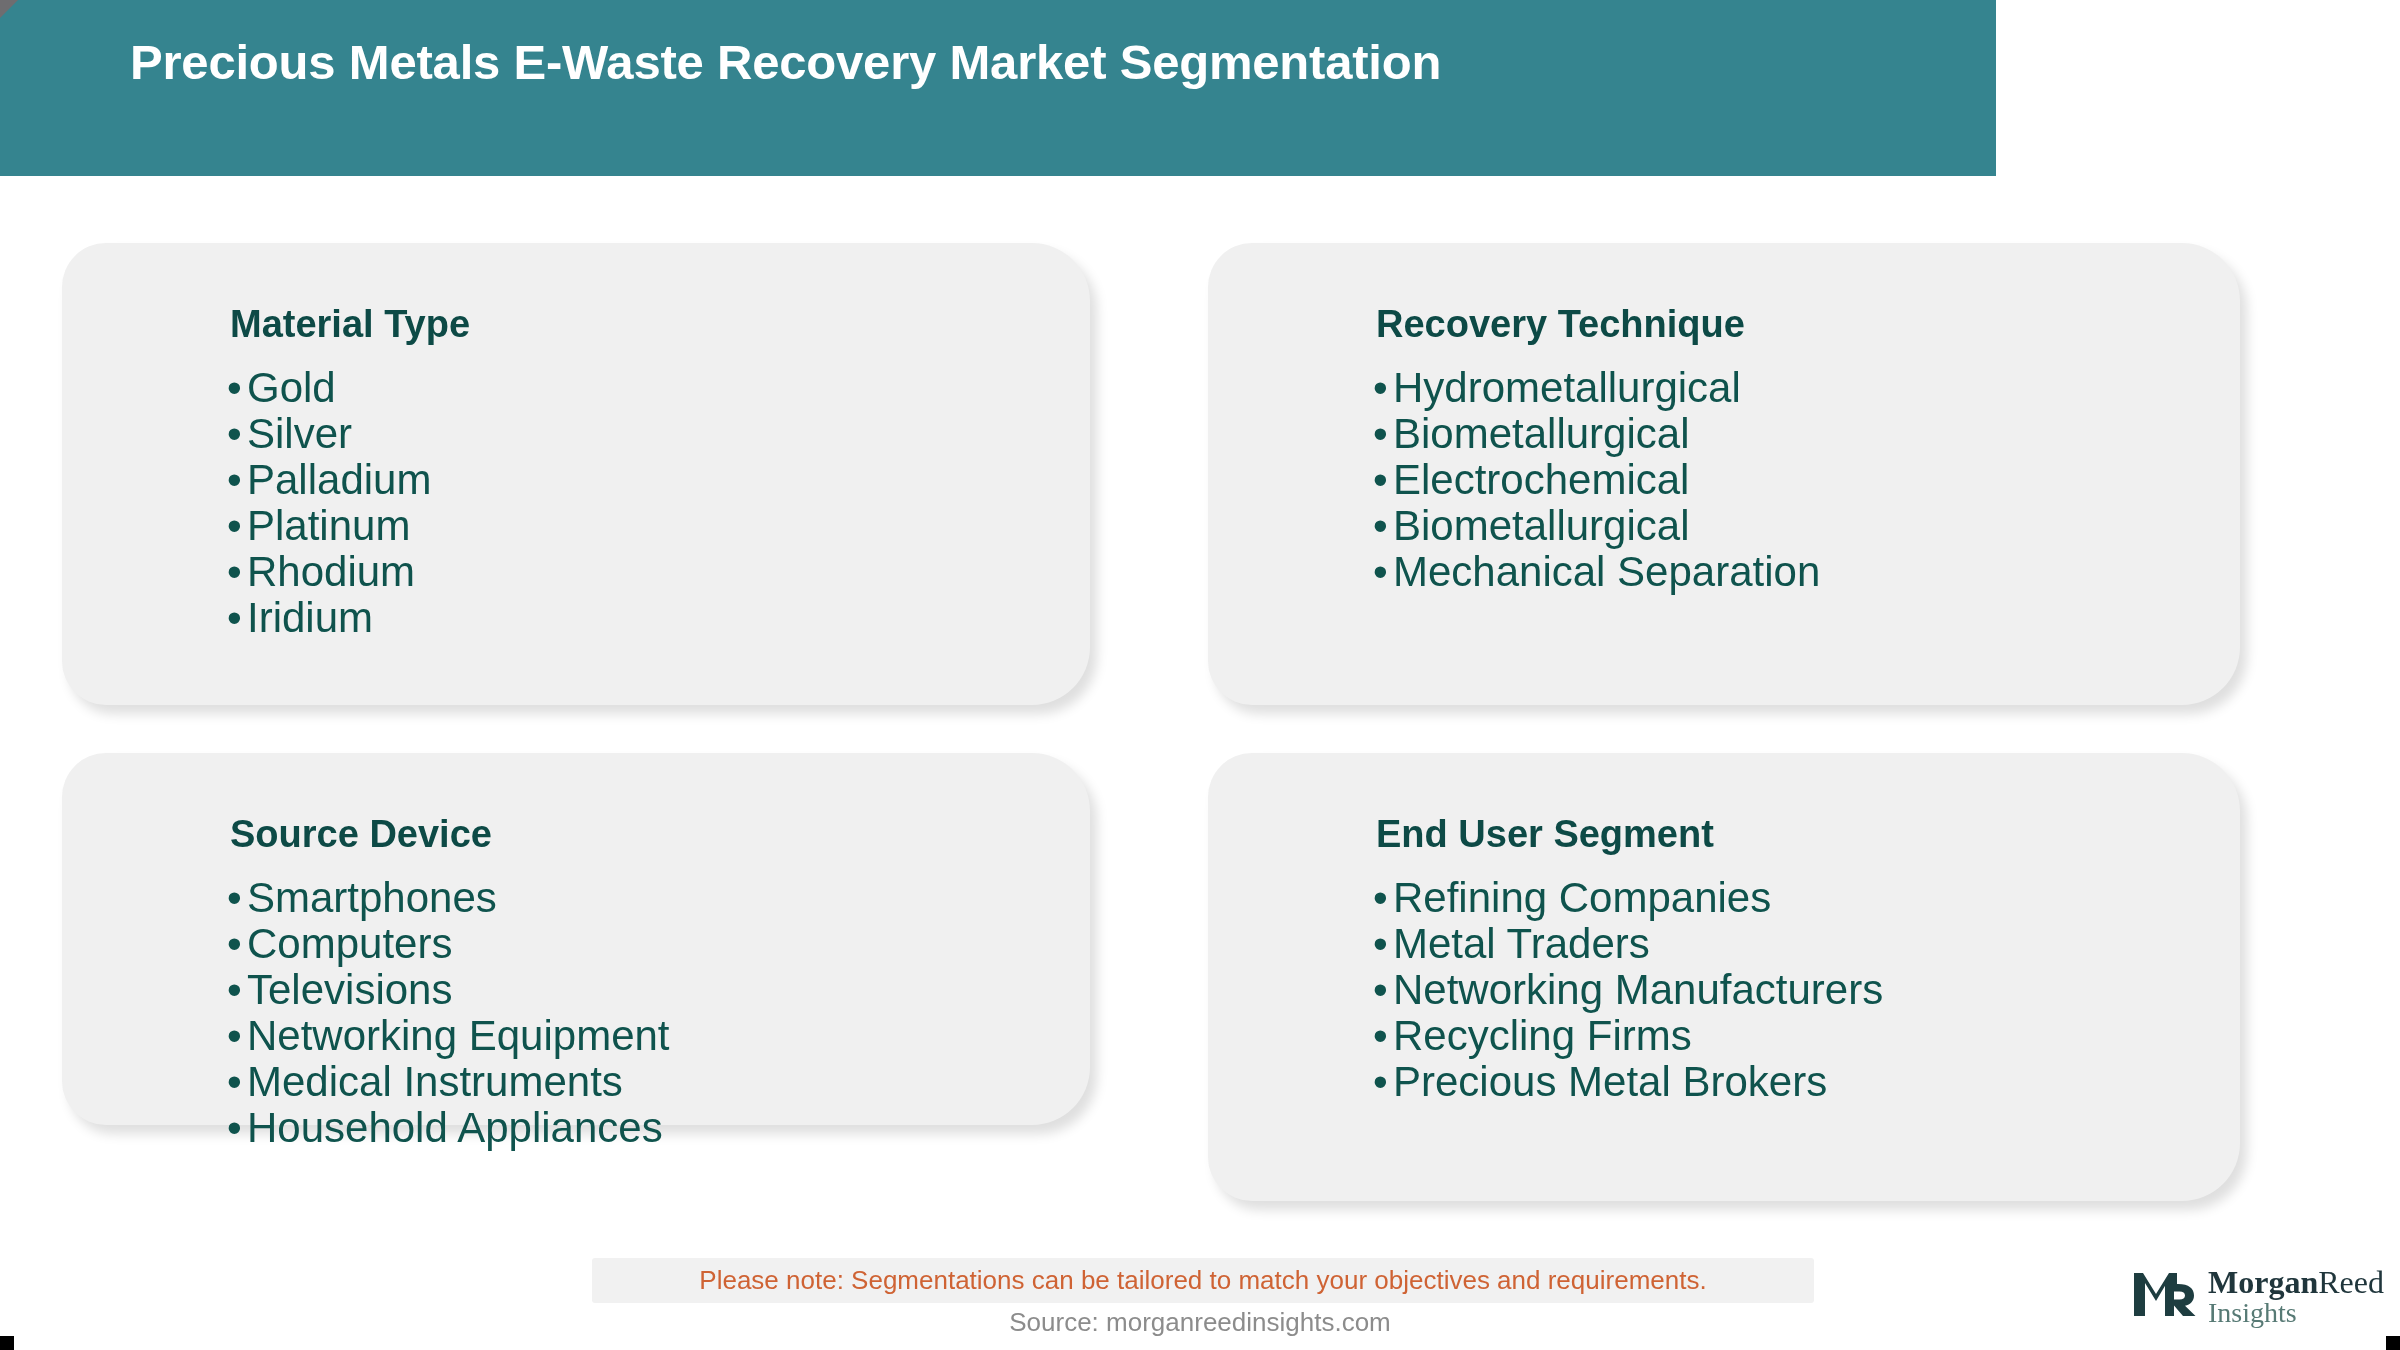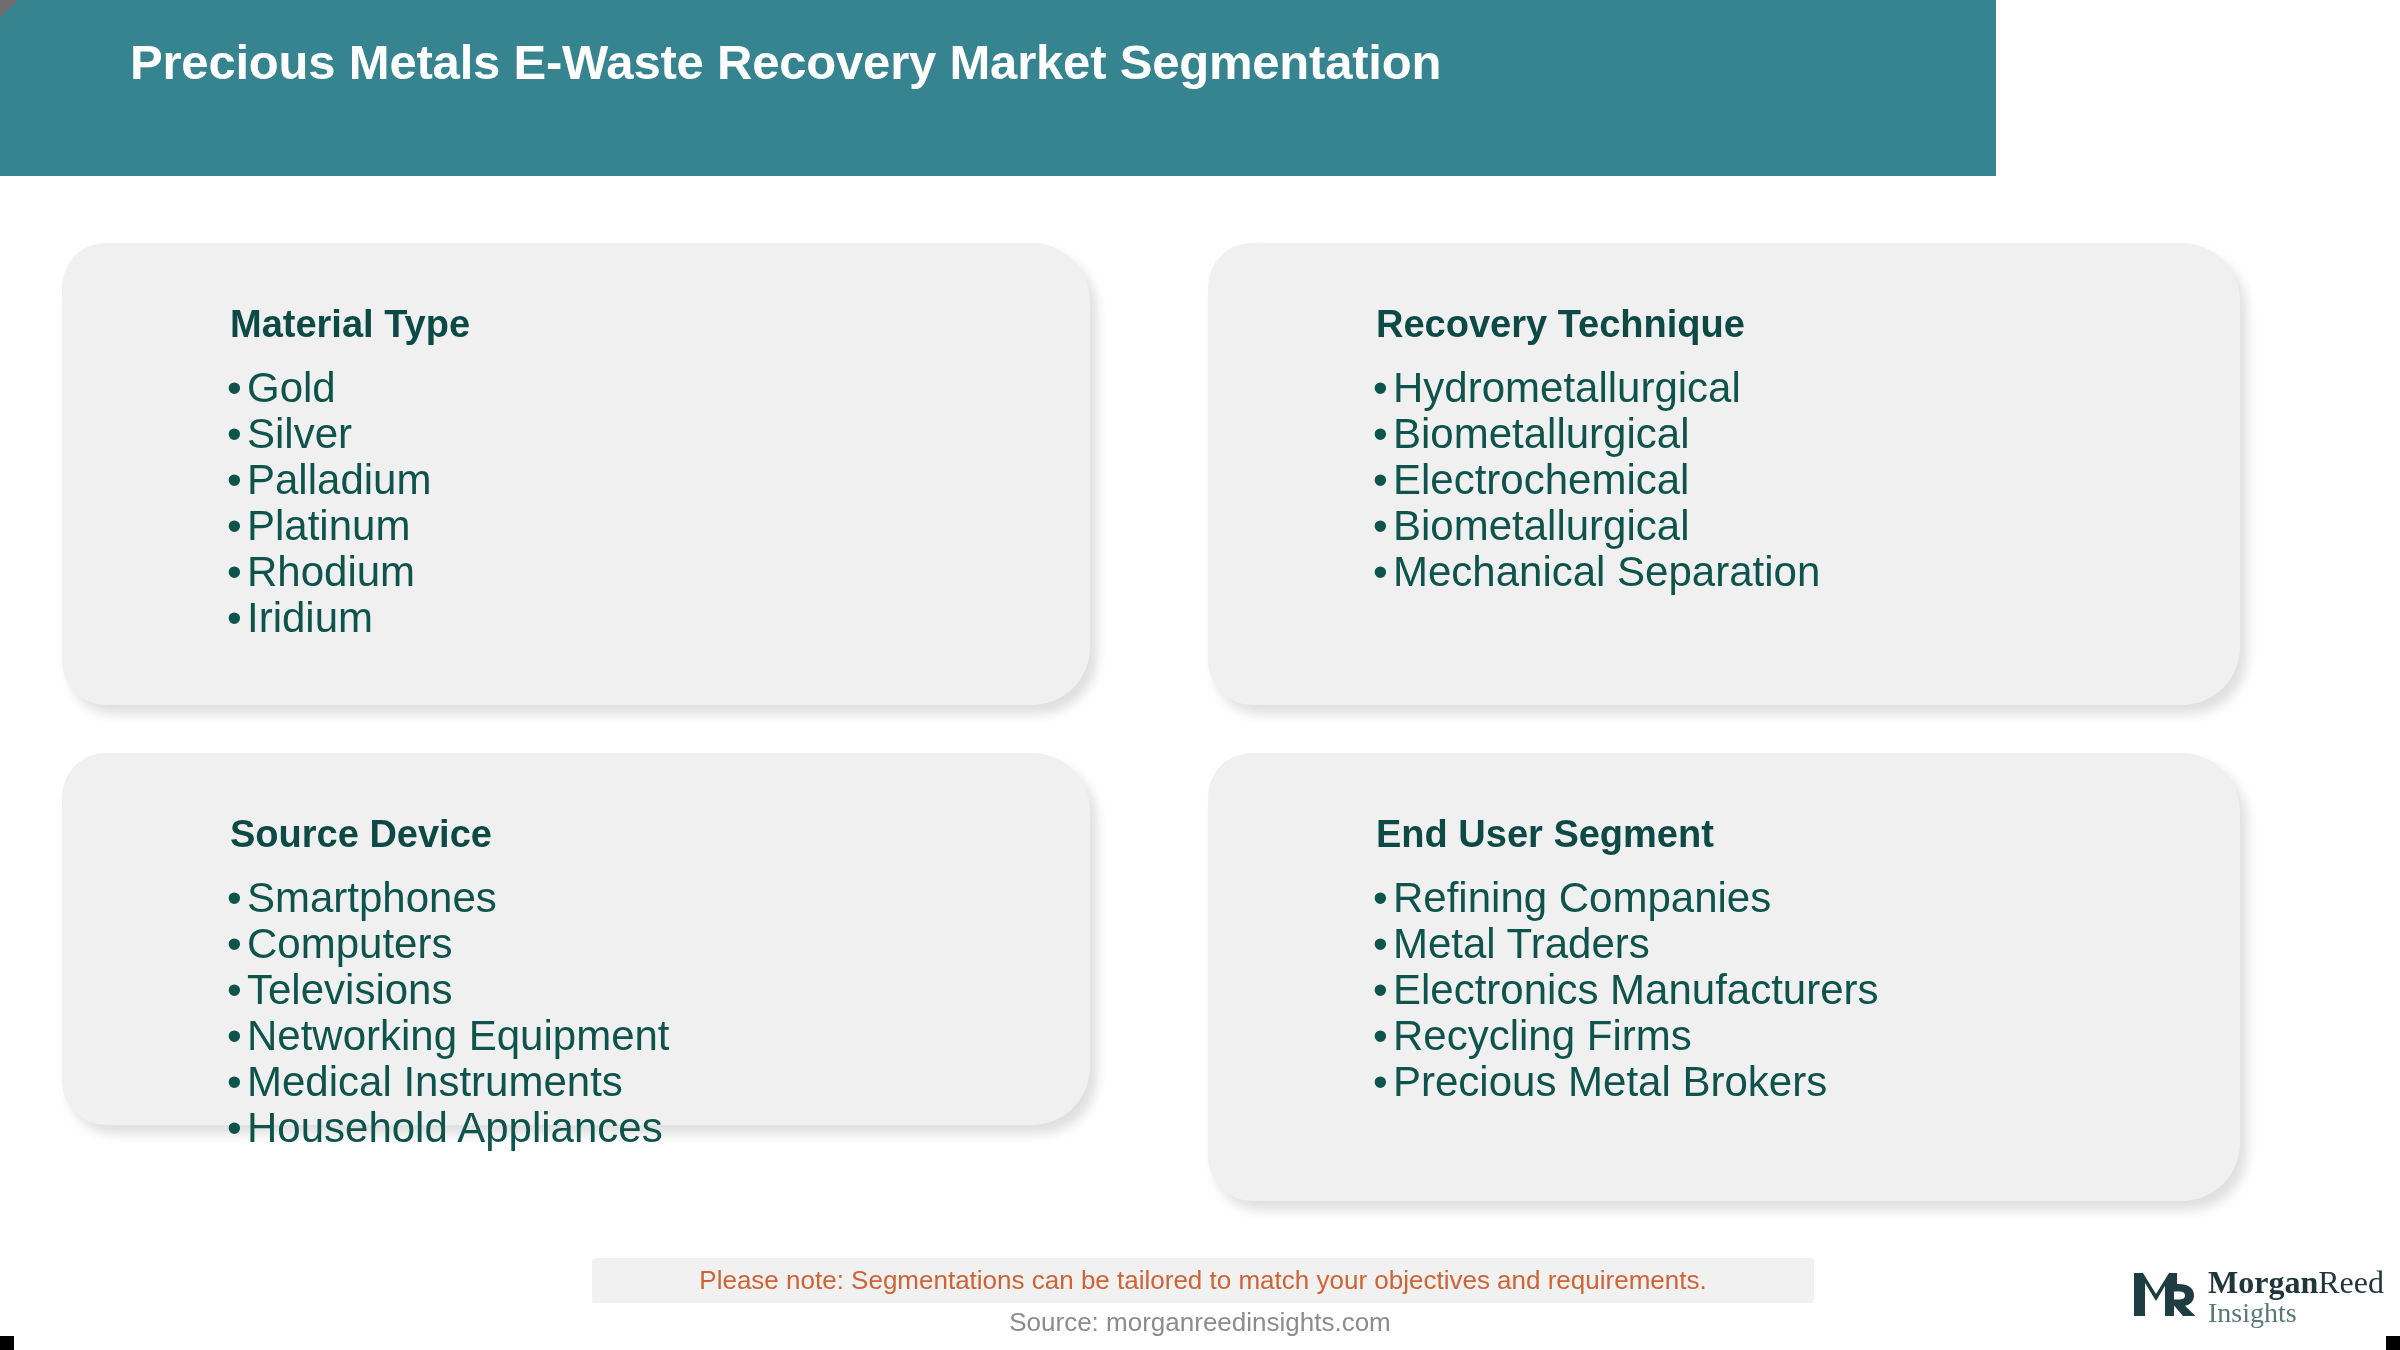--- a/index.html
+++ b/index.html
@@ -205,21 +205,21 @@
         <li><span class="bullet">•</span><span>Medical Instruments</span></li>
         <li><span class="bullet">•</span><span>Household Appliances</span></li>
       </ul>
     </div>
 
     <div class="card c3">
       <div class="card-title">End User Segment</div>
       <ul class="card-list">
         <li><span class="bullet">•</span><span>Refining Companies</span></li>
         <li><span class="bullet">•</span><span>Metal Traders</span></li>
-        <li><span class="bullet">•</span><span>Electronics Manufacturers</span></li>
+        <li><span class="bullet">•</span><span>Networking Manufacturers</span></li>
         <li><span class="bullet">•</span><span>Recycling Firms</span></li>
         <li><span class="bullet">•</span><span>Precious Metal Brokers</span></li>
       </ul>
     </div>
 
   </div>
 
   <div class="note-pill">
     <span class="note-text">Please note: Segmentations can be tailored to match your objectives and requirements.</span>
   </div>

